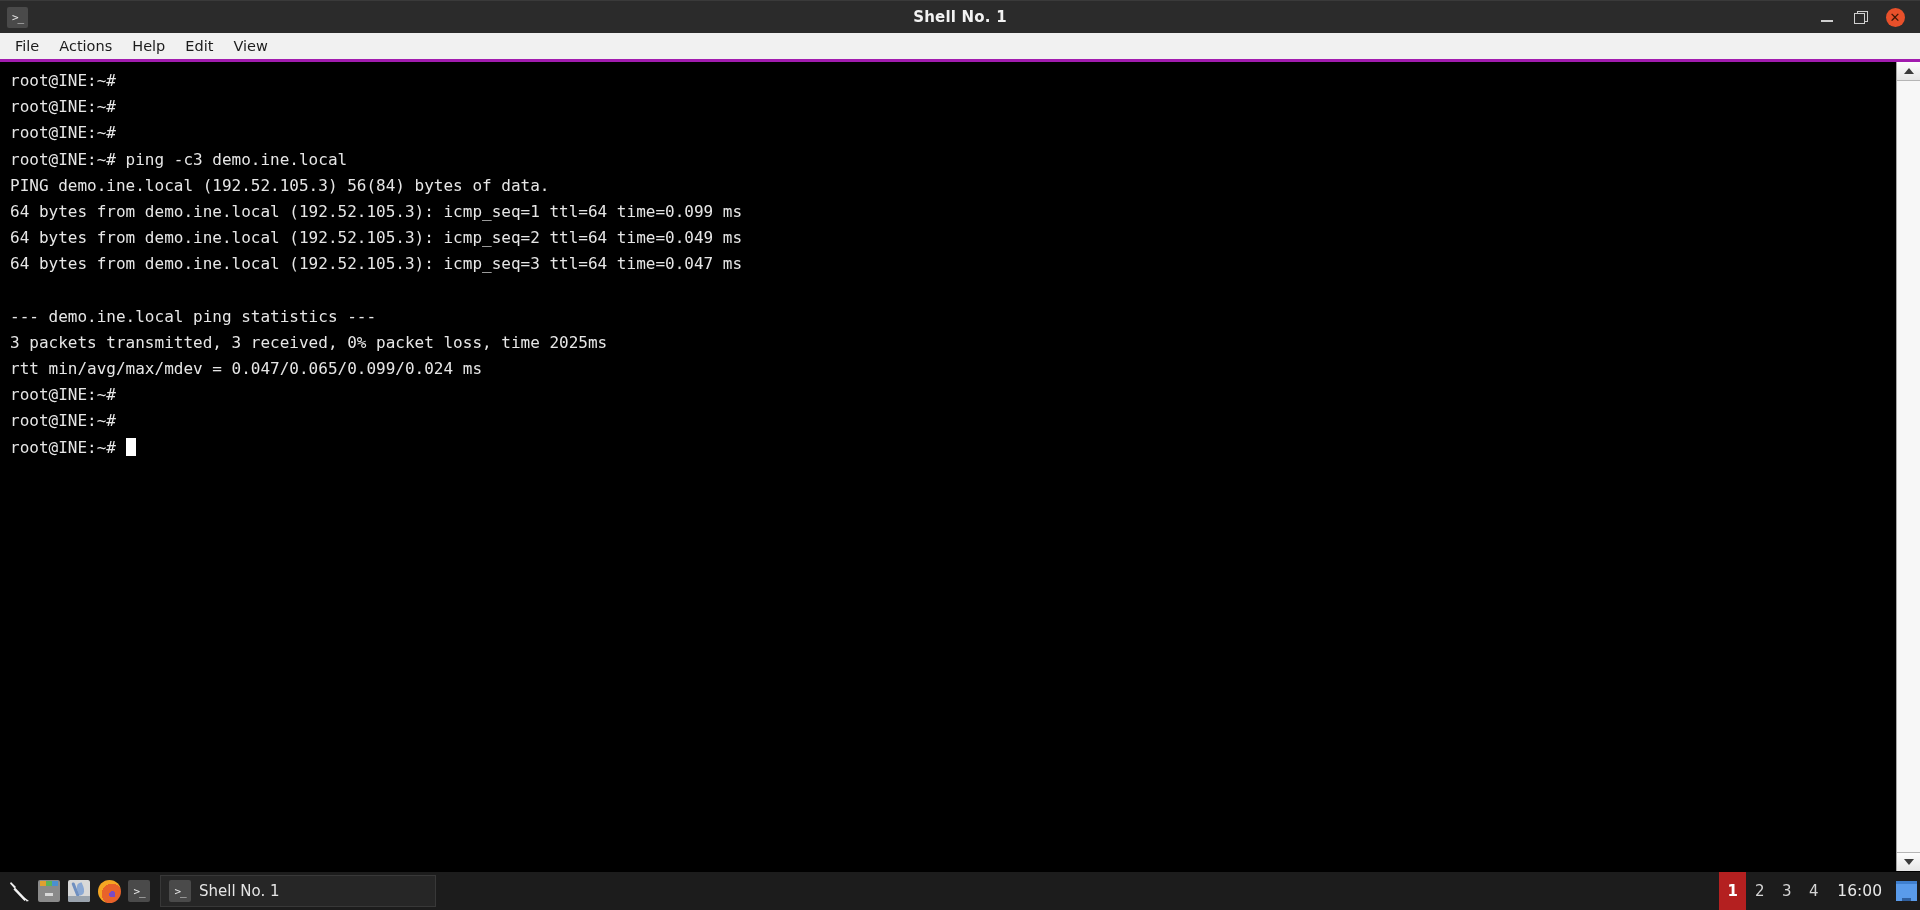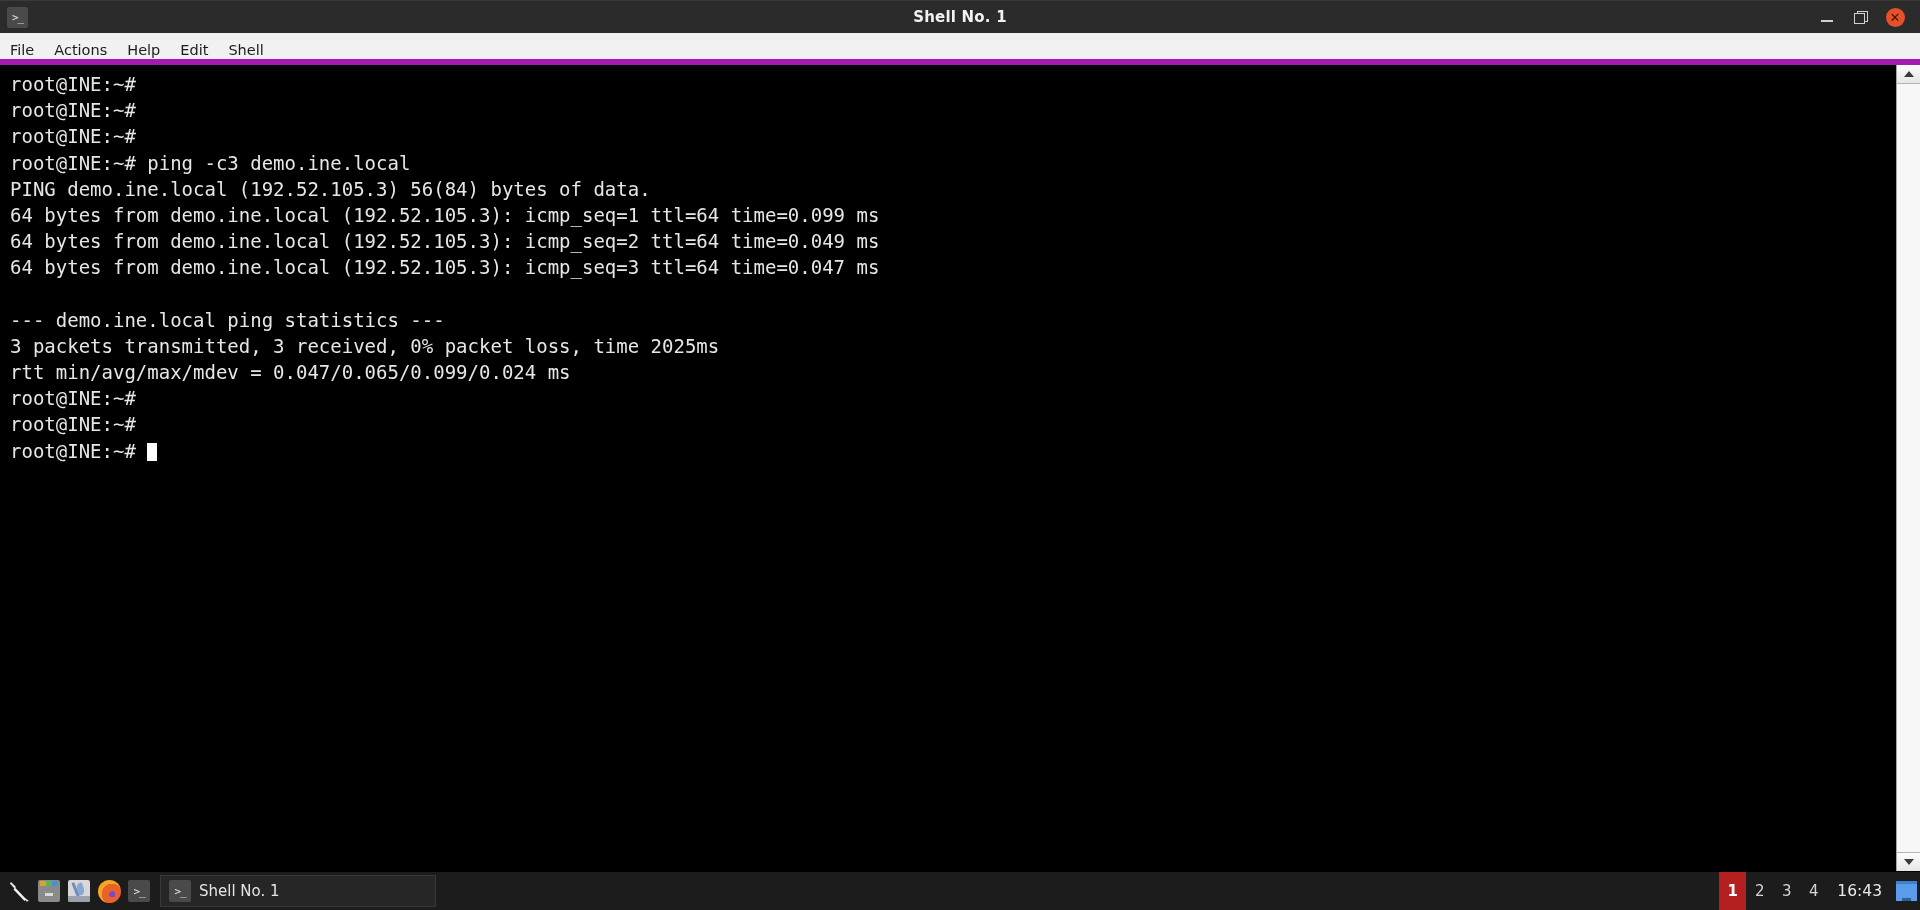--- a/index.html
+++ b/index.html
@@ -113,23 +113,24 @@
     font-weight: bold;
     line-height: 1;
     font-family: "DejaVu Sans", sans-serif;
   }
 
   
   .menubar {
     height: 26px;
     min-height: 26px;
     background: #f1f1f1;
-    border-bottom: 6px solid #a21caf;
-    display: flex;
-    align-items: flex-end;
+    border-bottom: 3px solid #a21caf;
+    display: flex;
+    align-items: center;
+    padding-left: 5px;
   }
   .menu-item {
     font-size: 14.5px;
     color: #1c1c1c;
     padding: 2px 10px;
     font-family: "DejaVu Sans", sans-serif;
     line-height: 1;
   }
 
   
@@ -138,21 +139,21 @@
     display: flex;
     background: #000;
     overflow: hidden;
     min-height: 0;
   }
   .term {
     flex: 1;
     background: #000000;
     color: #e6e6e6;
     font-family: "DejaVu Sans Mono", monospace;
-    font-size: 19px;
+    font-size: 16px;
     line-height: 26.2px;
     padding: 6px 0 0 10px;
     white-space: pre;
     overflow: hidden;
     letter-spacing: 0px;
   }
   .term-line {
     height: 26.2px;
     white-space: pre;
   }
@@ -390,21 +391,21 @@
         <div class="tb-close">✕</div>
       </div>
     </div>
   </div>
 
   <div class="menubar">
     <div class="menu-item">File</div>
     <div class="menu-item">Actions</div>
     <div class="menu-item">Help</div>
     <div class="menu-item">Edit</div>
-    <div class="menu-item">Shell</div>
+    <div class="menu-item">View</div>
   </div>
 
   <div class="term-wrap">
     <div class="term" id="terminal-output"><div class="term-line">root@INE:~#</div><div class="term-line">root@INE:~#</div><div class="term-line">root@INE:~#</div><div class="term-line">root@INE:~# ping -c3 demo.ine.local</div><div class="term-line">PING demo.ine.local (192.52.105.3) 56(84) bytes of data.</div><div class="term-line">64 bytes from demo.ine.local (192.52.105.3): icmp_seq=1 ttl=64 time=0.099 ms</div><div class="term-line">64 bytes from demo.ine.local (192.52.105.3): icmp_seq=2 ttl=64 time=0.049 ms</div><div class="term-line">64 bytes from demo.ine.local (192.52.105.3): icmp_seq=3 ttl=64 time=0.047 ms</div><div class="term-line"></div><div class="term-line">--- demo.ine.local ping statistics ---</div><div class="term-line">3 packets transmitted, 3 received, 0% packet loss, time 2025ms</div><div class="term-line">rtt min/avg/max/mdev = 0.047/0.065/0.099/0.024 ms</div><div class="term-line">root@INE:~#</div><div class="term-line">root@INE:~#</div><div class="term-line"><span>root@INE:~# </span><span class="cursor-block"></span></div></div>
     <div class="scrollbar">
       <div class="sb-btn">
         <div class="sb-arrow-up"></div>
       </div>
       <div class="sb-track"></div>
       <div class="sb-btn down">
@@ -455,20 +456,20 @@
       <div class="label">Shell No. 1</div>
     </div>
 
     <div class="tray">
       <div class="workspaces">
         <div class="ws active">1</div>
         <div class="ws">2</div>
         <div class="ws">3</div>
         <div class="ws">4</div>
       </div>
-      <div class="clock">16:43</div>
+      <div class="clock">16:00</div>
       <div class="showdesktop">
         <div class="sd-icon"></div>
       </div>
     </div>
   </div>
 
 </div>
 
 </body></html>

